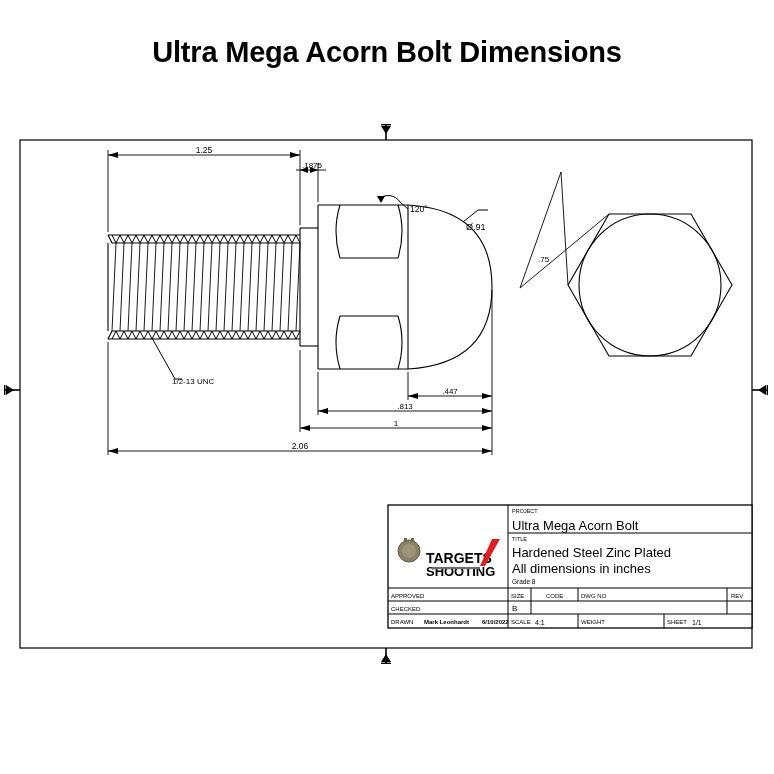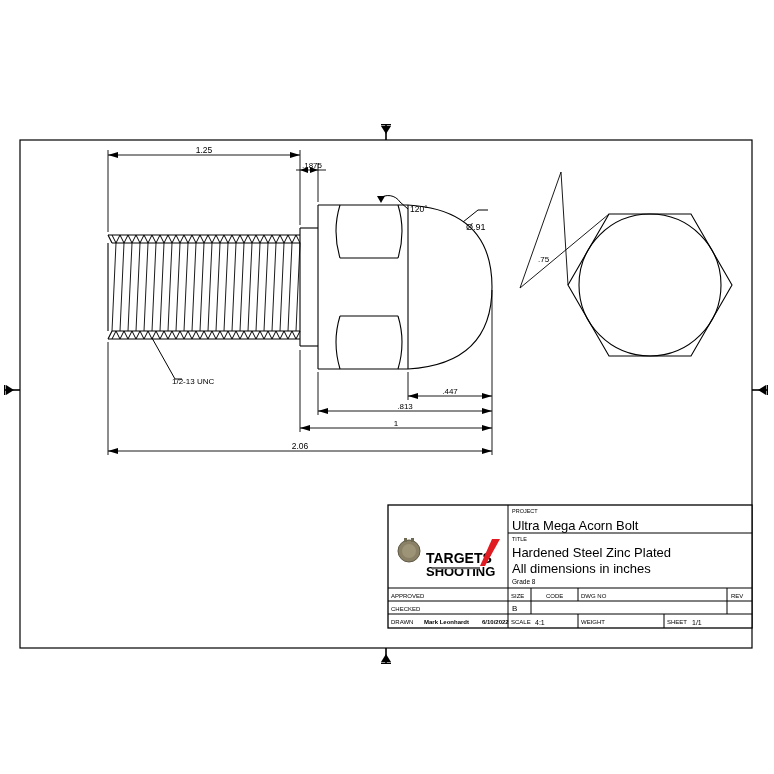--- a/index.html
+++ b/index.html
@@ -18,20 +18,21 @@
     letter-spacing:-0.2px;
   }
   svg#sheet{position:absolute;left:0;top:0;width:774px;height:774px;}
   .tb-text{font-family:"Liberation Sans", sans-serif;fill:#000;}
 </style>
 </head>
 <body>
 
 <div id="stage">
 
+  <div id="drawing-title">Ultra Mega  Acorn Bolt Dimensions</div>
 
   <svg id="sheet" viewBox="0 0 774 774">
 
     <g fill="none" stroke="#000" stroke-width="1.2">
       <rect x="20" y="140" width="732" height="508"></rect>
     </g>
 
     <g fill="#000">
 
       <g transform="translate(386,140)">

